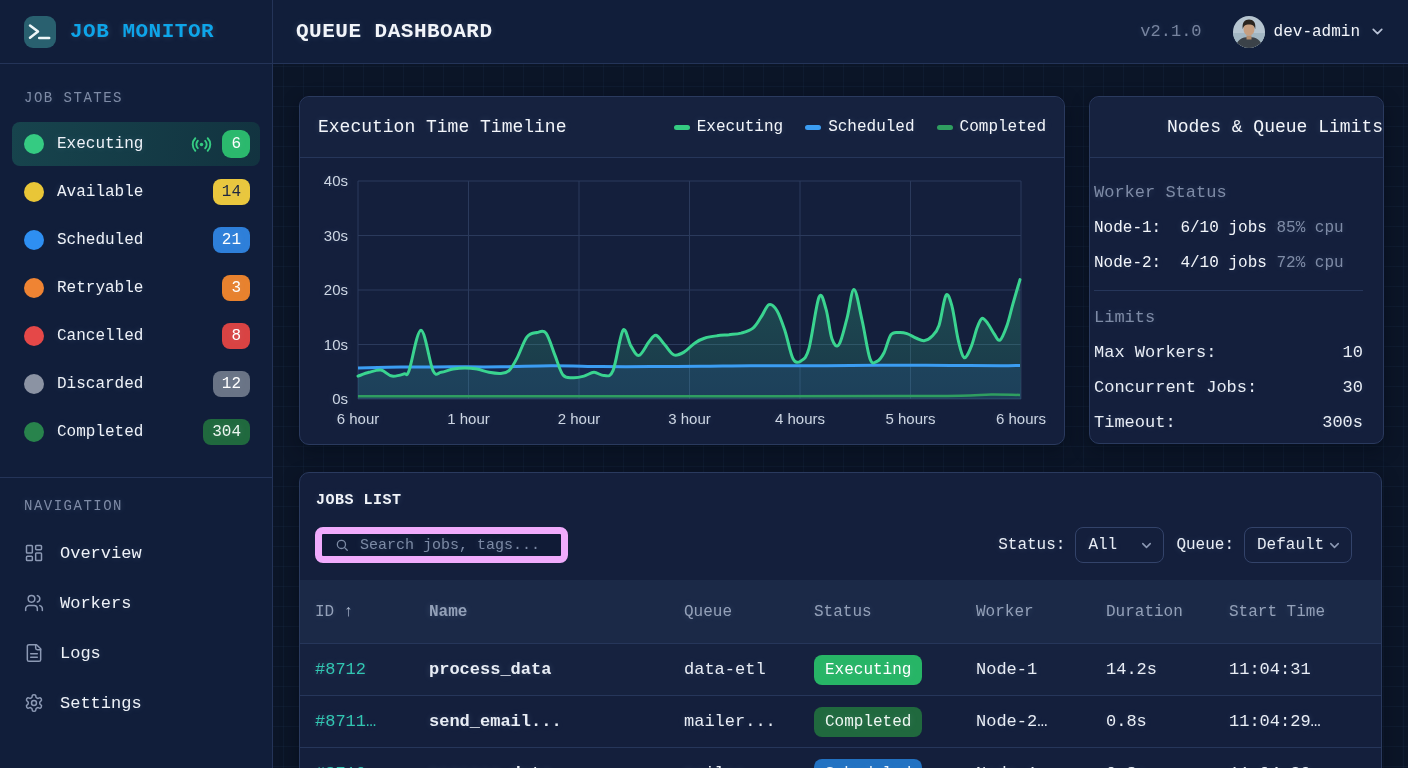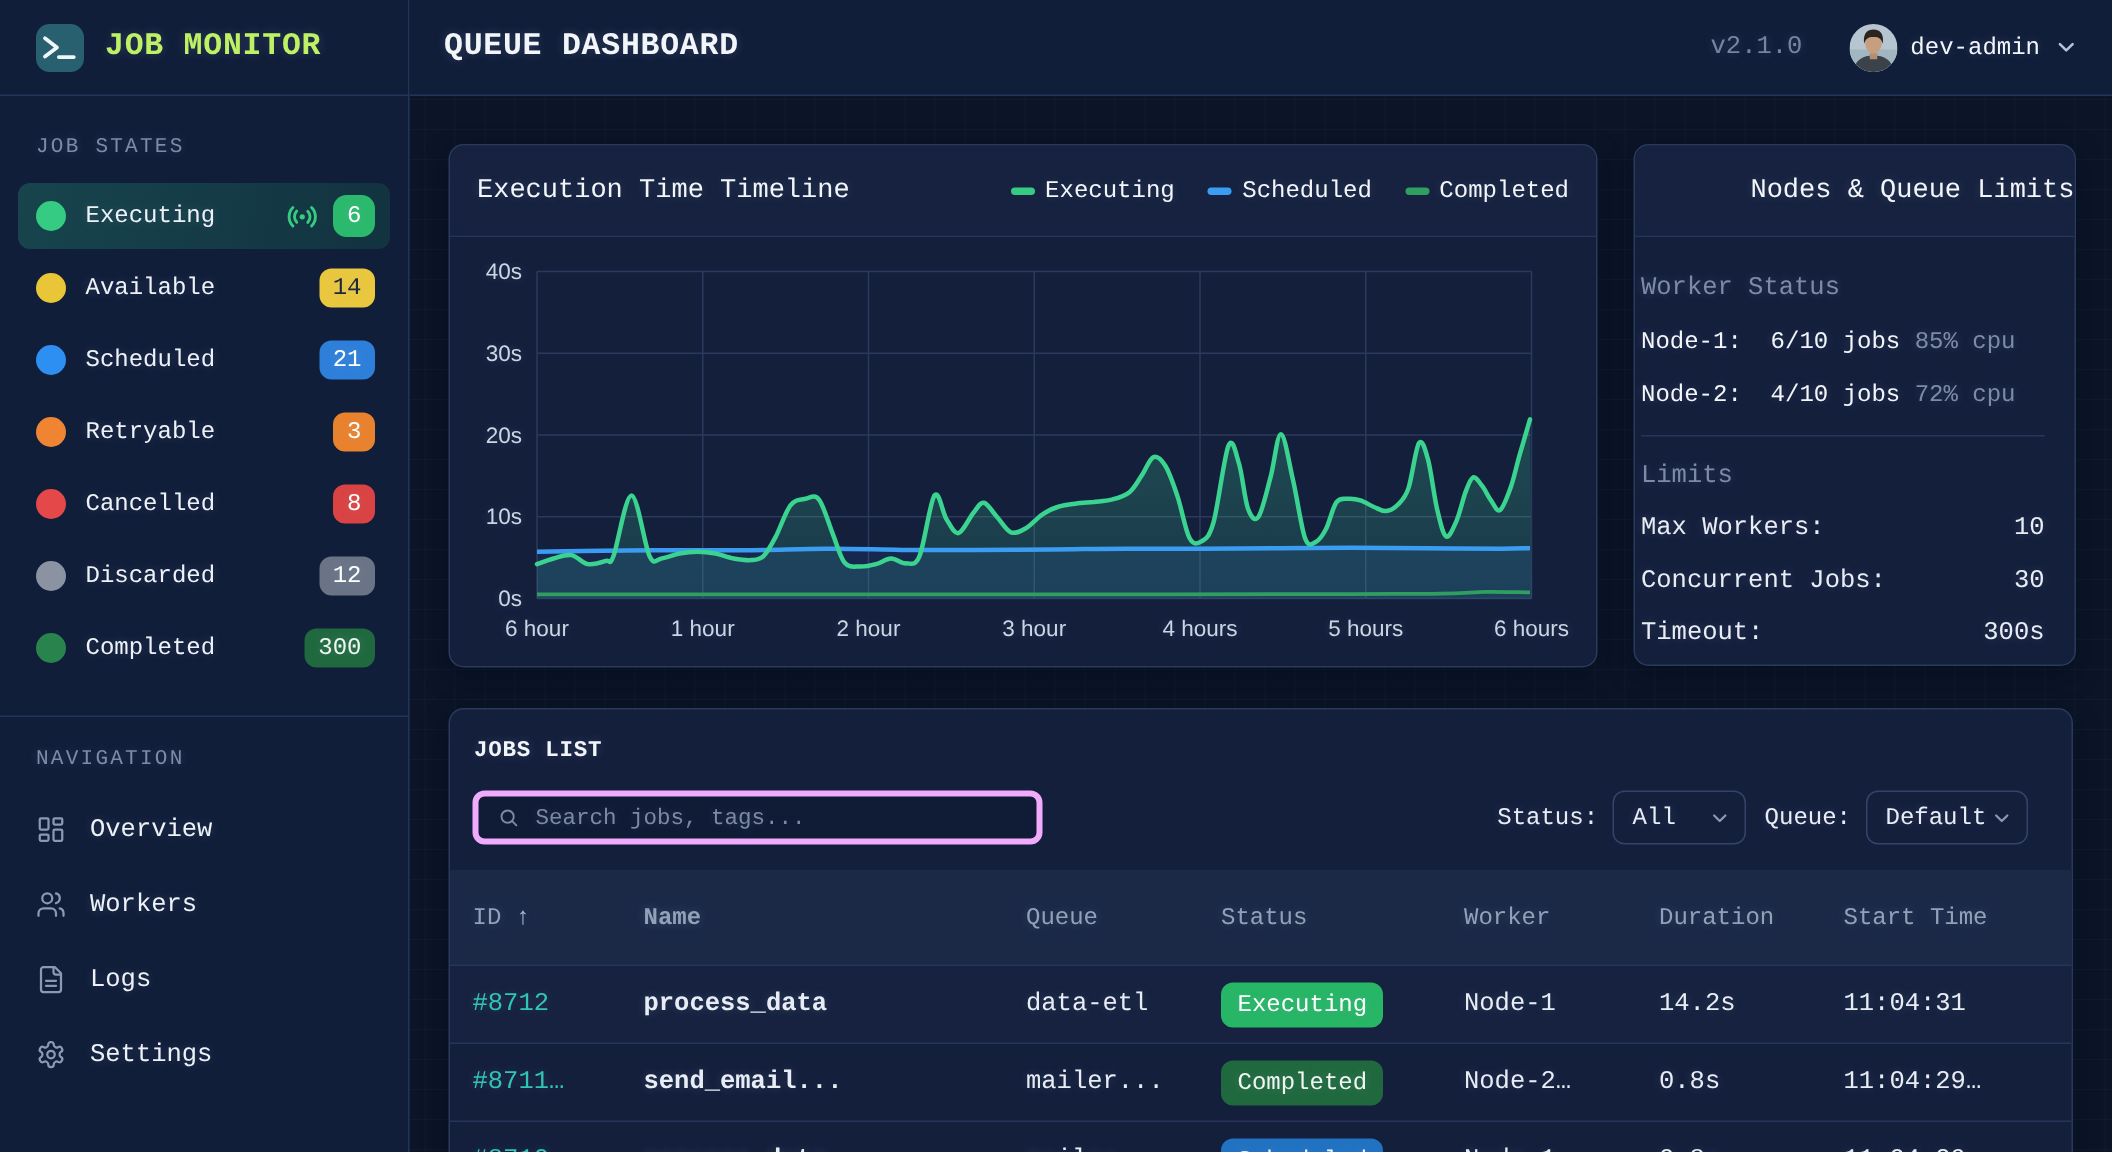--- a/index.html
+++ b/index.html
@@ -9,21 +9,21 @@
     position:absolute; left:273px; top:64px; right:0; bottom:0;
     background-image:linear-gradient(rgba(88,130,200,0.055) 1px, transparent 1px),
                      linear-gradient(90deg, rgba(88,130,200,0.055) 1px, transparent 1px);
     background-size:20px 20px;
     background-position:10px 2px;
   }
   
   .sidebar { position:absolute; left:0; top:0; width:273px; height:768px; background:#111e3a; border-right:1px solid #243458; }
   .side-head { height:64px; border-bottom:1px solid #243458; display:flex; align-items:center; padding-left:24px; }
   .logo-box { width:32px; height:32px; background:#29606f; border-radius:9px; overflow:hidden; margin-right:14px; }
-  .logo-title { font-size:21px; font-weight:bold; color:#bef264; letter-spacing:0.5px; }
+  .logo-title { font-size:21px; font-weight:bold; color:#0ea5e9; letter-spacing:0.5px; }
   .sec-label { font-size:14px; color:#7e8ba6; letter-spacing:1.5px; margin:26px 0 16px 24px; }
   .item { height:44px; margin:4px 12px 0 12px; border-radius:8px; display:flex; align-items:center; padding:0 10px 0 12px; }
   .item.active { background:linear-gradient(100deg,#17444d,#123340); }
   .item.active .badge { height:28px; line-height:28px; border-radius:9px; }
   .dot { width:20px; height:20px; border-radius:50%; margin-right:13px; flex:none; }
   .item-name { font-size:16px; color:#eef2f8; flex:1; }
   .badge { font-size:16px; border-radius:8px; height:26px; line-height:26px; padding:0 9px; }
   .live { margin-right:10px; }
   .divider { border-top:1px solid #243458; margin-top:23px; }
   .nav-item { height:50px; display:flex; align-items:center; padding-left:24px; color:#eef2f8; }
@@ -48,21 +48,21 @@
   .nc-sub { color:#7e8ba6; font-size:17px; line-height:20px; margin-bottom:15px; }
   .nc-row { font-size:16px; line-height:20px; margin-bottom:15px; color:#f2f5fa; white-space:pre; }
   .nc-row .muted { color:#7e8ba6; }
   .nc-div { border-top:1px solid #26365a; margin:17px 0 17px 0; }
   .nc-kv { display:flex; font-size:17px; line-height:20px; margin-bottom:15px; }
   .nc-kv span:last-child { margin-left:auto; }
   
   .jobs-card { left:299px; top:472px; width:1083px; height:340px; }
   .jc-title { font-size:15px; font-weight:bold; letter-spacing:0.5px; margin:19px 0 0 16px; color:#f2f5fa; }
   .jc-bar { position:absolute; top:54px; left:15px; right:17px; height:36px; }
-  .search { position:absolute; left:0; top:0; width:380px; height:36px; border:4px solid #f0abfc; border-radius:8px; background:#101b36; display:flex; align-items:center; }
+  .search { position:absolute; left:0; top:0; width:253px; height:36px; border:7px solid #f0abfc; border-radius:8px; background:#101b36; display:flex; align-items:center; }
   .search svg { margin:0 11px 0 13px; color:#7c8aa5; }
   .search span { color:#7c8aa5; font-size:15px; }
   .filters { position:absolute; right:12px; top:0; display:flex; align-items:center; height:36px; }
   .f-label { font-size:16px; margin-right:10px; }
   .select { height:36px; border:1px solid #33436a; border-radius:8px; display:flex; align-items:center; font-size:16px; }
   .select svg { color:#8c99b4; }
   
   .thead { position:absolute; left:0; right:0; top:107px; height:64px; background:#1b2947; display:flex; align-items:center; color:#93a0b8; font-size:16px; border-bottom:1px solid #26365a;}
   .trow { position:absolute; left:0; right:0; height:52px; display:flex; align-items:center; font-size:17px; border-bottom:1px solid #26365a; }
   .c1{width:129px; padding-left:15px; flex:none;} .c2{width:255px; flex:none;font-weight:bold;} .c3{width:130px; flex:none;}
@@ -119,21 +119,21 @@
       <span class="badge" style="background:#d94343;color:#fff;">8</span>
     </div>
   <div class="item">
       <span class="dot" style="background:#8b93a3;"></span>
       <span class="item-name">Discarded</span>
       <span class="badge" style="background:#6a7486;color:#fff;">12</span>
     </div>
   <div class="item">
       <span class="dot" style="background:#28834c;"></span>
       <span class="item-name">Completed</span>
-      <span class="badge" style="background:#20693e;color:#eef7f1;">300</span>
+      <span class="badge" style="background:#20693e;color:#eef7f1;">304</span>
     </div>
   <div class="divider"></div>
   <div class="sec-label" style="margin:20px 0 14px 24px;">NAVIGATION</div>
   <div class="nav-item">
       <svg width="20" height="20" viewBox="0 0 24 24" fill="none" stroke="currentColor" stroke-width="1.8" stroke-linecap="round" stroke-linejoin="round">
         <rect x="3" y="3" width="7" height="9" rx="1"></rect>
         <rect x="14" y="3" width="7" height="5" rx="1"></rect>
         <rect x="14" y="12" width="7" height="9" rx="1"></rect>
         <rect x="3" y="16" width="7" height="5" rx="1"></rect>
       </svg>

